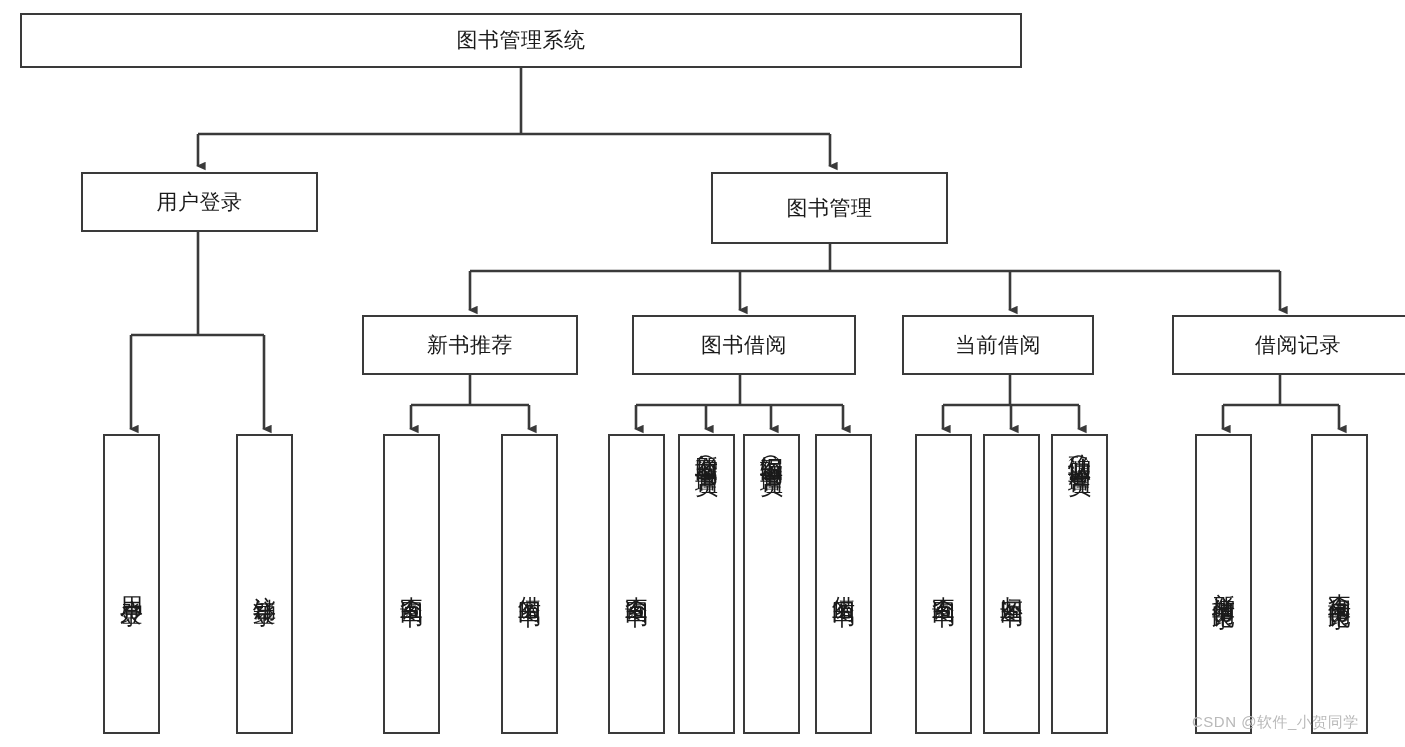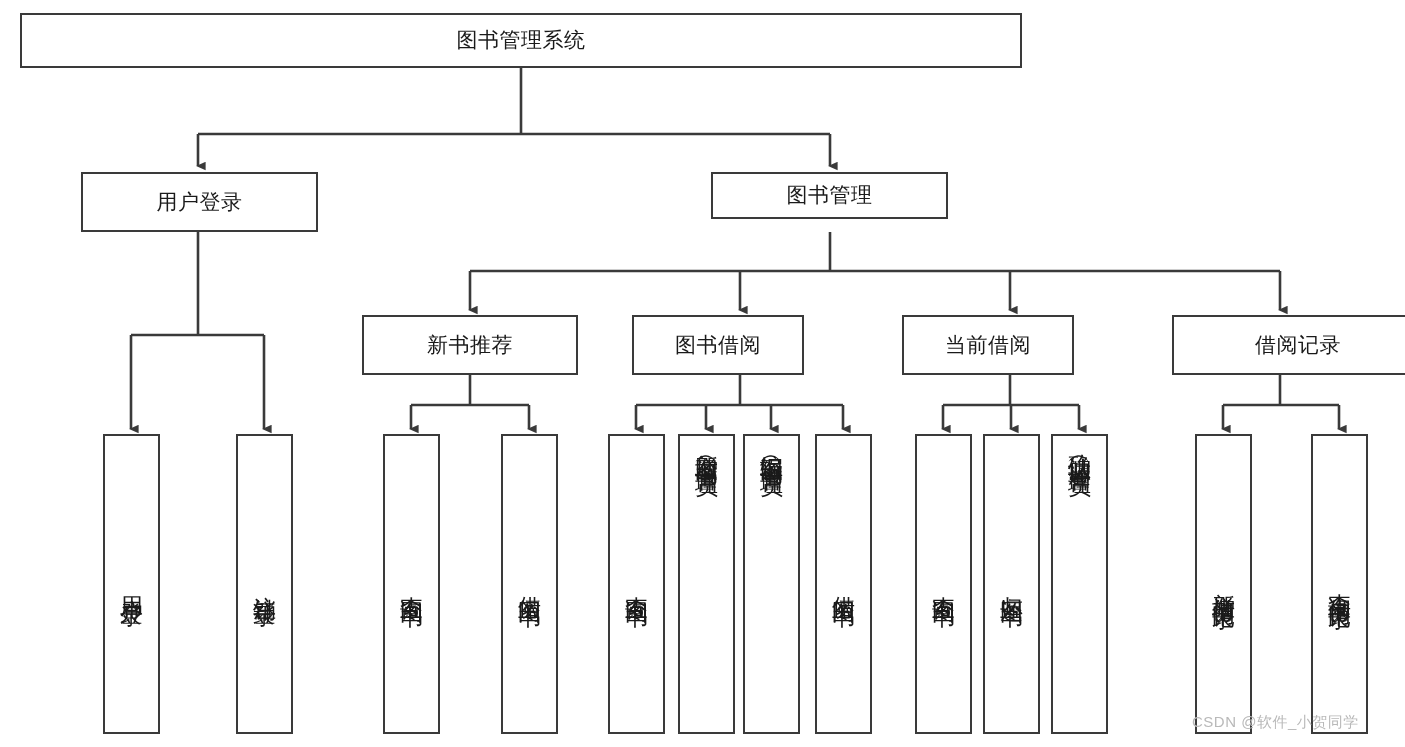--- a/index.html
+++ b/index.html
@@ -125,31 +125,31 @@
     </g>
   </svg>
 
   <div class="node-box" style="left:20px; top:13px; width:1002px; height:55px;">
     <span class="node-label">图书管理系统</span>
   </div>
 
   <div class="node-box" style="left:81px; top:172px; width:237px; height:60px;">
     <span class="node-label">用户登录</span>
   </div>
-  <div class="node-box" style="left:711px; top:172px; width:237px; height:47px;">
+  <div class="node-box" style="left:711px; top:172px; width:237px; height:72px;">
     <span class="node-label">图书管理</span>
   </div>
 
   <div class="node-box" style="left:362px; top:315px; width:216px; height:60px;">
     <span class="node-label">新书推荐</span>
   </div>
-  <div class="node-box" style="left:632px; top:315px; width:172px; height:60px;">
+  <div class="node-box" style="left:632px; top:315px; width:224px; height:60px;">
     <span class="node-label">图书借阅</span>
   </div>
-  <div class="node-box" style="left:902px; top:315px; width:172px; height:60px;">
+  <div class="node-box" style="left:902px; top:315px; width:192px; height:60px;">
     <span class="node-label">当前借阅</span>
   </div>
   <div class="node-box" style="left:1172px; top:315px; width:252px; height:60px;">
     <span class="node-label">借阅记录</span>
   </div>
 
   <div class="node-box vertical center-text" style="left:103px; top:434px; width:57px; height:300px;">
     <span class="node-label">用户登录</span>
   </div>
   <div class="node-box vertical center-text" style="left:236px; top:434px; width:57px; height:300px;">

